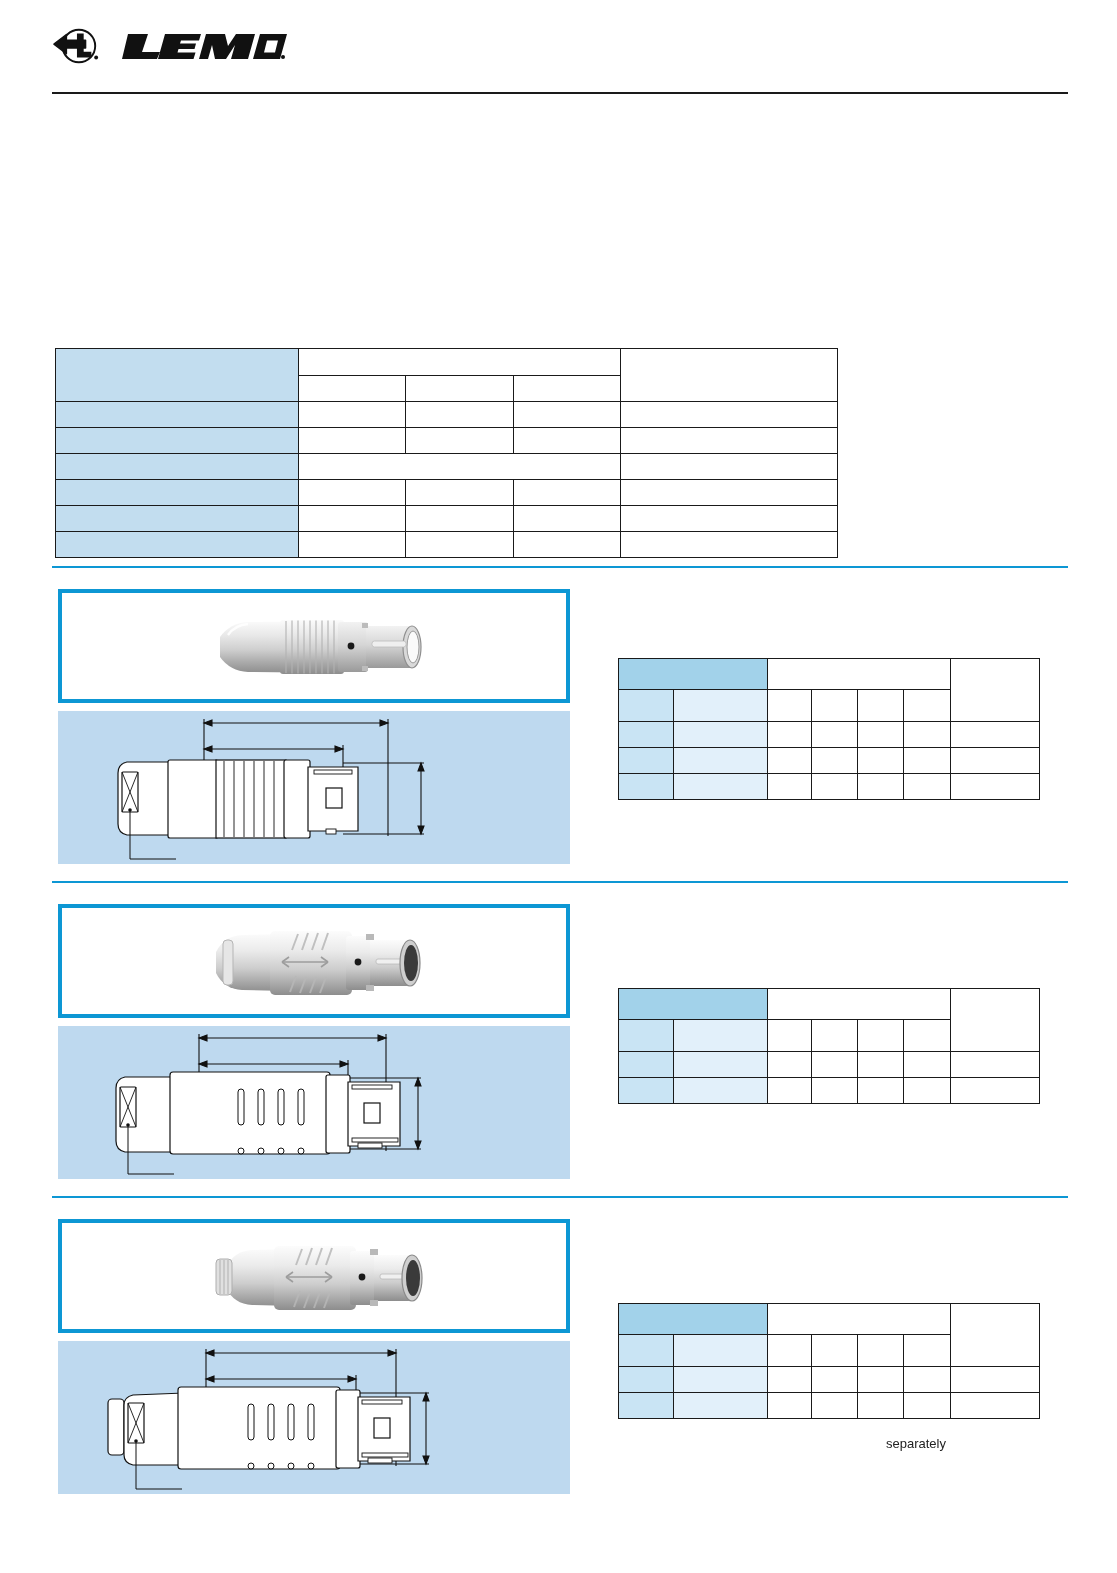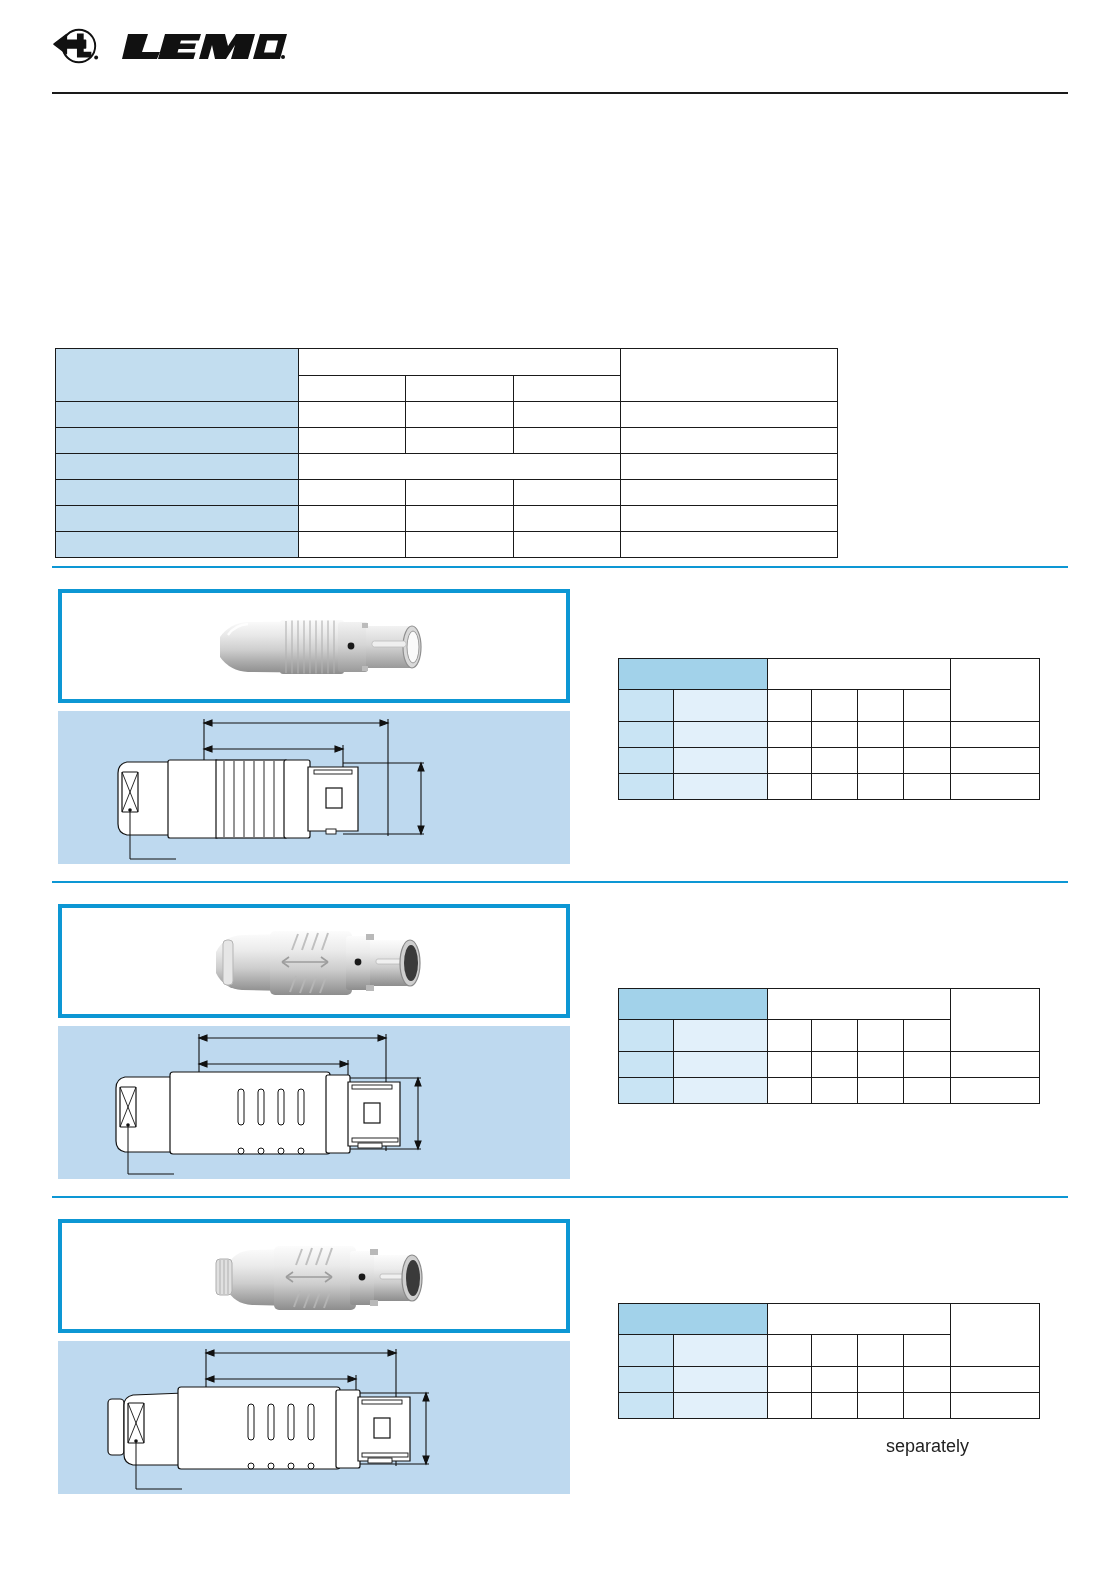--- a/index.html
+++ b/index.html
@@ -32,21 +32,21 @@
   .draw-img{position:absolute;display:block;}
 
   
   .rt{position:absolute;border-collapse:collapse;}
   .rt td{border:1.6px solid #1a1a1a;padding:0;font-size:11px;color:#1a1a1a;}
   .rt .hd{background:#a2d2ea;}
   .rt .md{background:#c9e4f4;}
   .rt .lt{background:#e2f0fa;}
   .rt .wt{background:#ffffff;}
 
-  .sep-note{position:absolute;font-size:18px;color:#222;white-space:nowrap;}
+  .sep-note{position:absolute;font-size:13px;color:#222;white-space:nowrap;}
 </style>
 </head>
 <body>
 
 <div class="page">
 
   <div class="logo-block">
     <svg class="logo-mark" viewBox="0 0 100 100">
       <circle cx="56" cy="50" r="34" fill="#ffffff" stroke="#111" stroke-width="4"></circle>
       <path d="M4 46 L30 26 L30 38 L70 38 L70 54 L30 54 L30 66 Z" fill="#111" stroke="#111" stroke-width="3" stroke-linejoin="round"></path>

